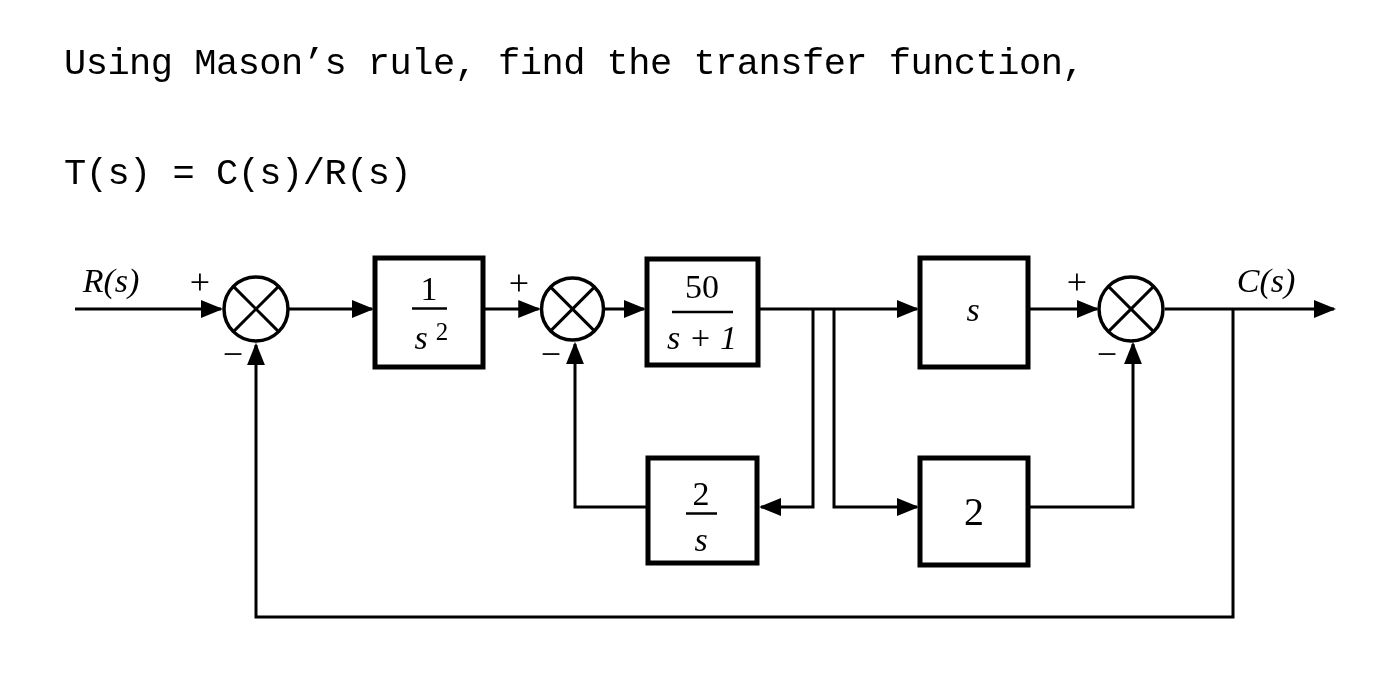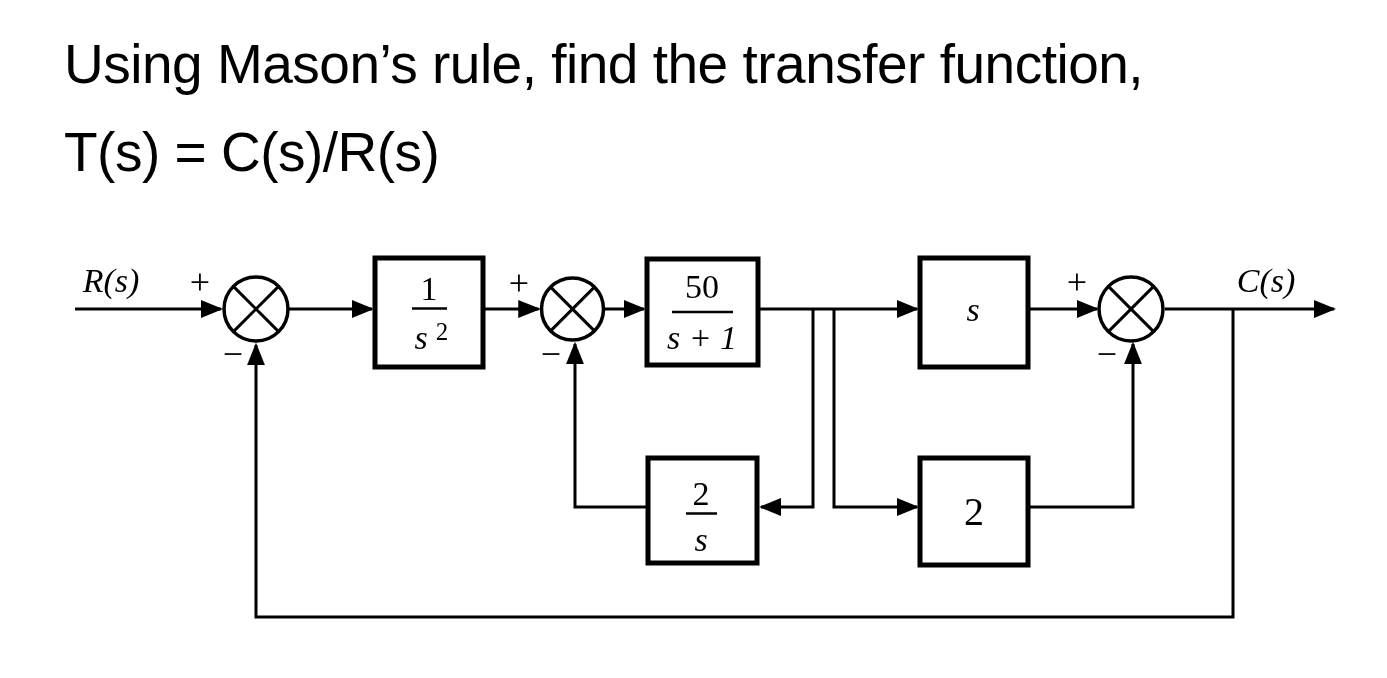--- a/index.html
+++ b/index.html
@@ -4,26 +4,26 @@
 <style>
   :root { --ink:#000000; --background:#ffffff; }
   * { margin:0; padding:0; box-sizing:border-box; }
   body { background:#e8e8e8; font-family:"Liberation Sans", sans-serif; }
   .page {
     position:relative; width:1387px; height:678px;
     background:var(--background); overflow:hidden;
   }
   .title-line {
     position:absolute; left:64px; white-space:nowrap;
-    font-family:Liberation Sans, sans-serif;
-    font-size:55px; line-height:56px; letter-spacing:-0.5px;
+    font-family:Liberation Mono, monospace;
+    font-size:37px; line-height:56px; letter-spacing:-0.5px;
     color:var(--ink);
   }
   #title1 { top:36px; }
-  #title2 { top:124px; }
+  #title2 { top:146px; }
   svg.diagram { position:absolute; left:0; top:0; }
   .ln   { stroke:var(--ink); stroke-width:3; fill:none; }
   .blk  { fill:var(--background); stroke:var(--ink); stroke-width:5; }
   .circ { fill:var(--background); stroke:var(--ink); stroke-width:3.5; }
   .xln  { stroke:var(--ink); stroke-width:3; }
   .bar  { stroke:var(--ink); stroke-width:2.5; }
   text.lbl {
     font-family:"Liberation Serif","DejaVu Serif",serif;
     fill:var(--ink); font-size:34px; text-anchor:middle;
   }

